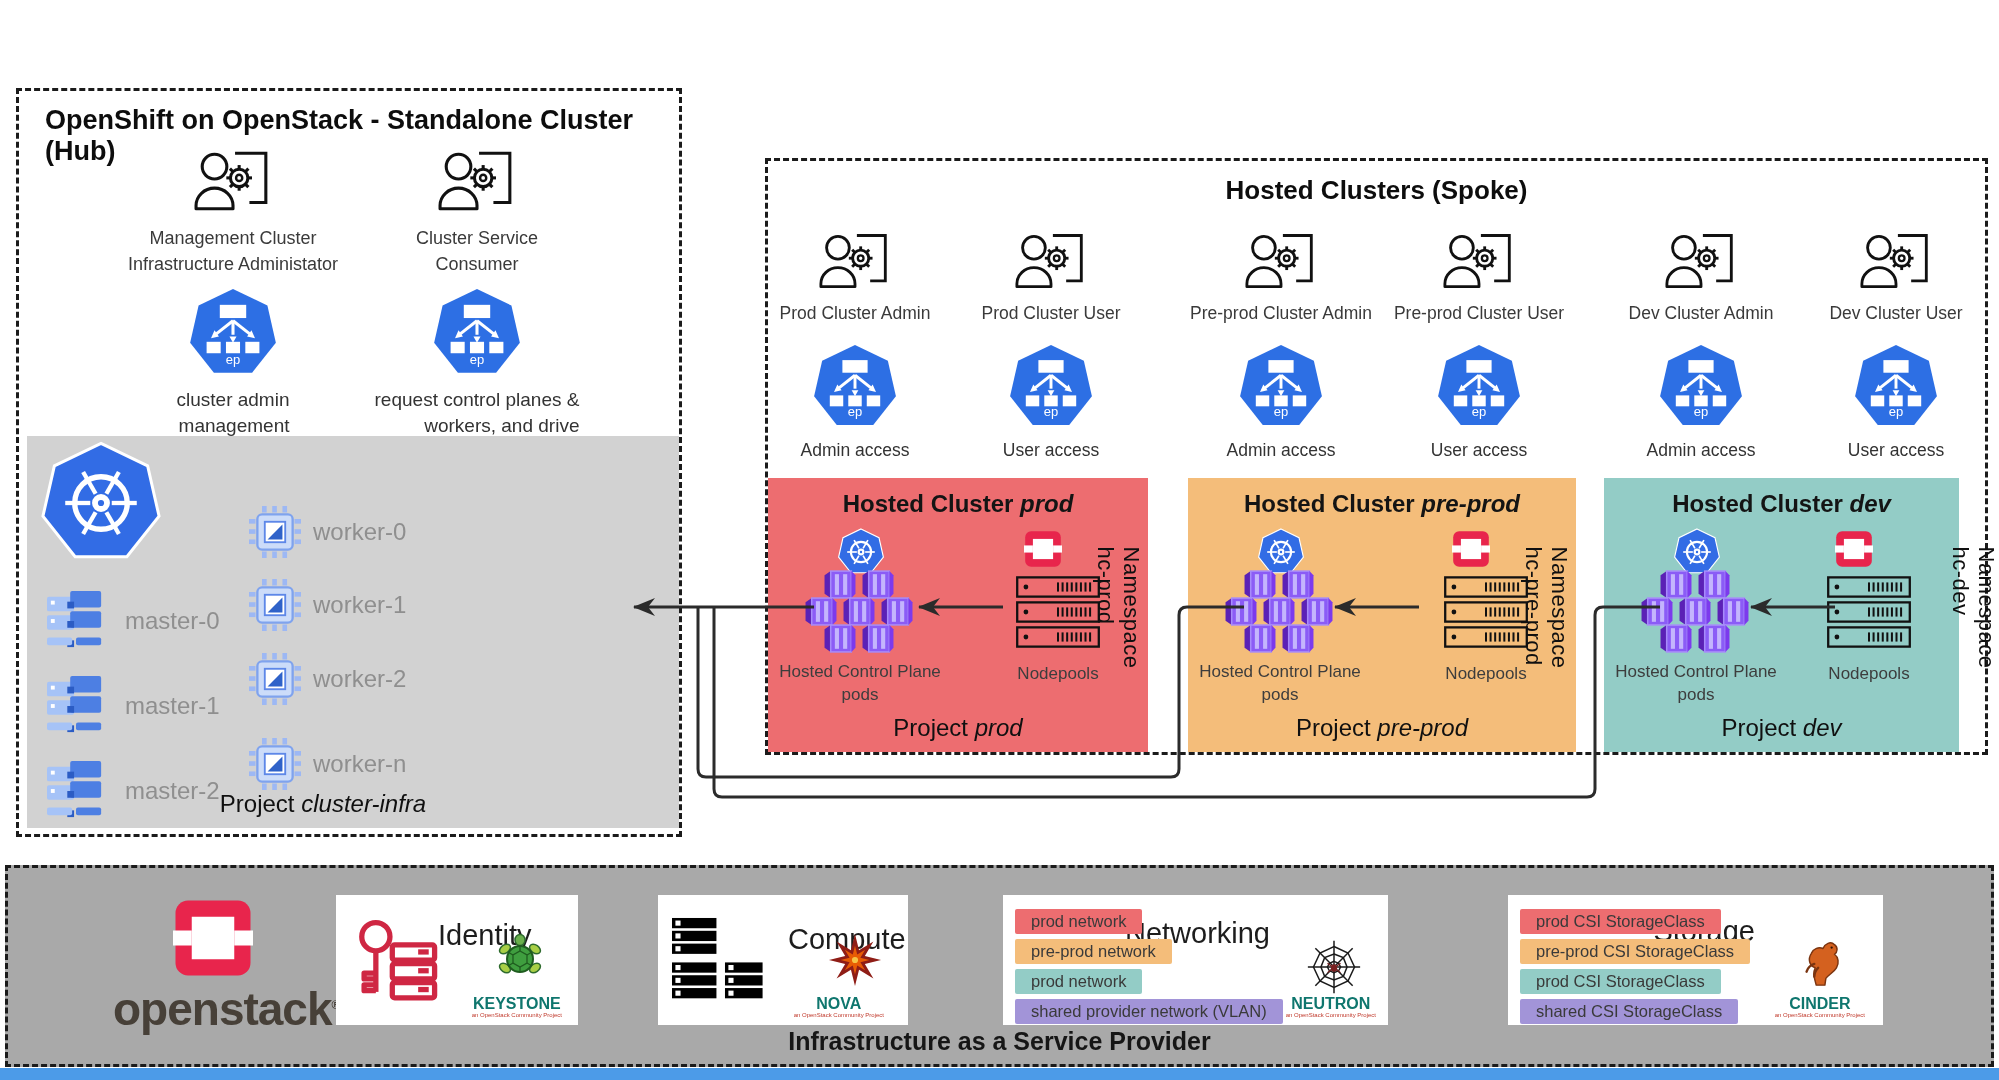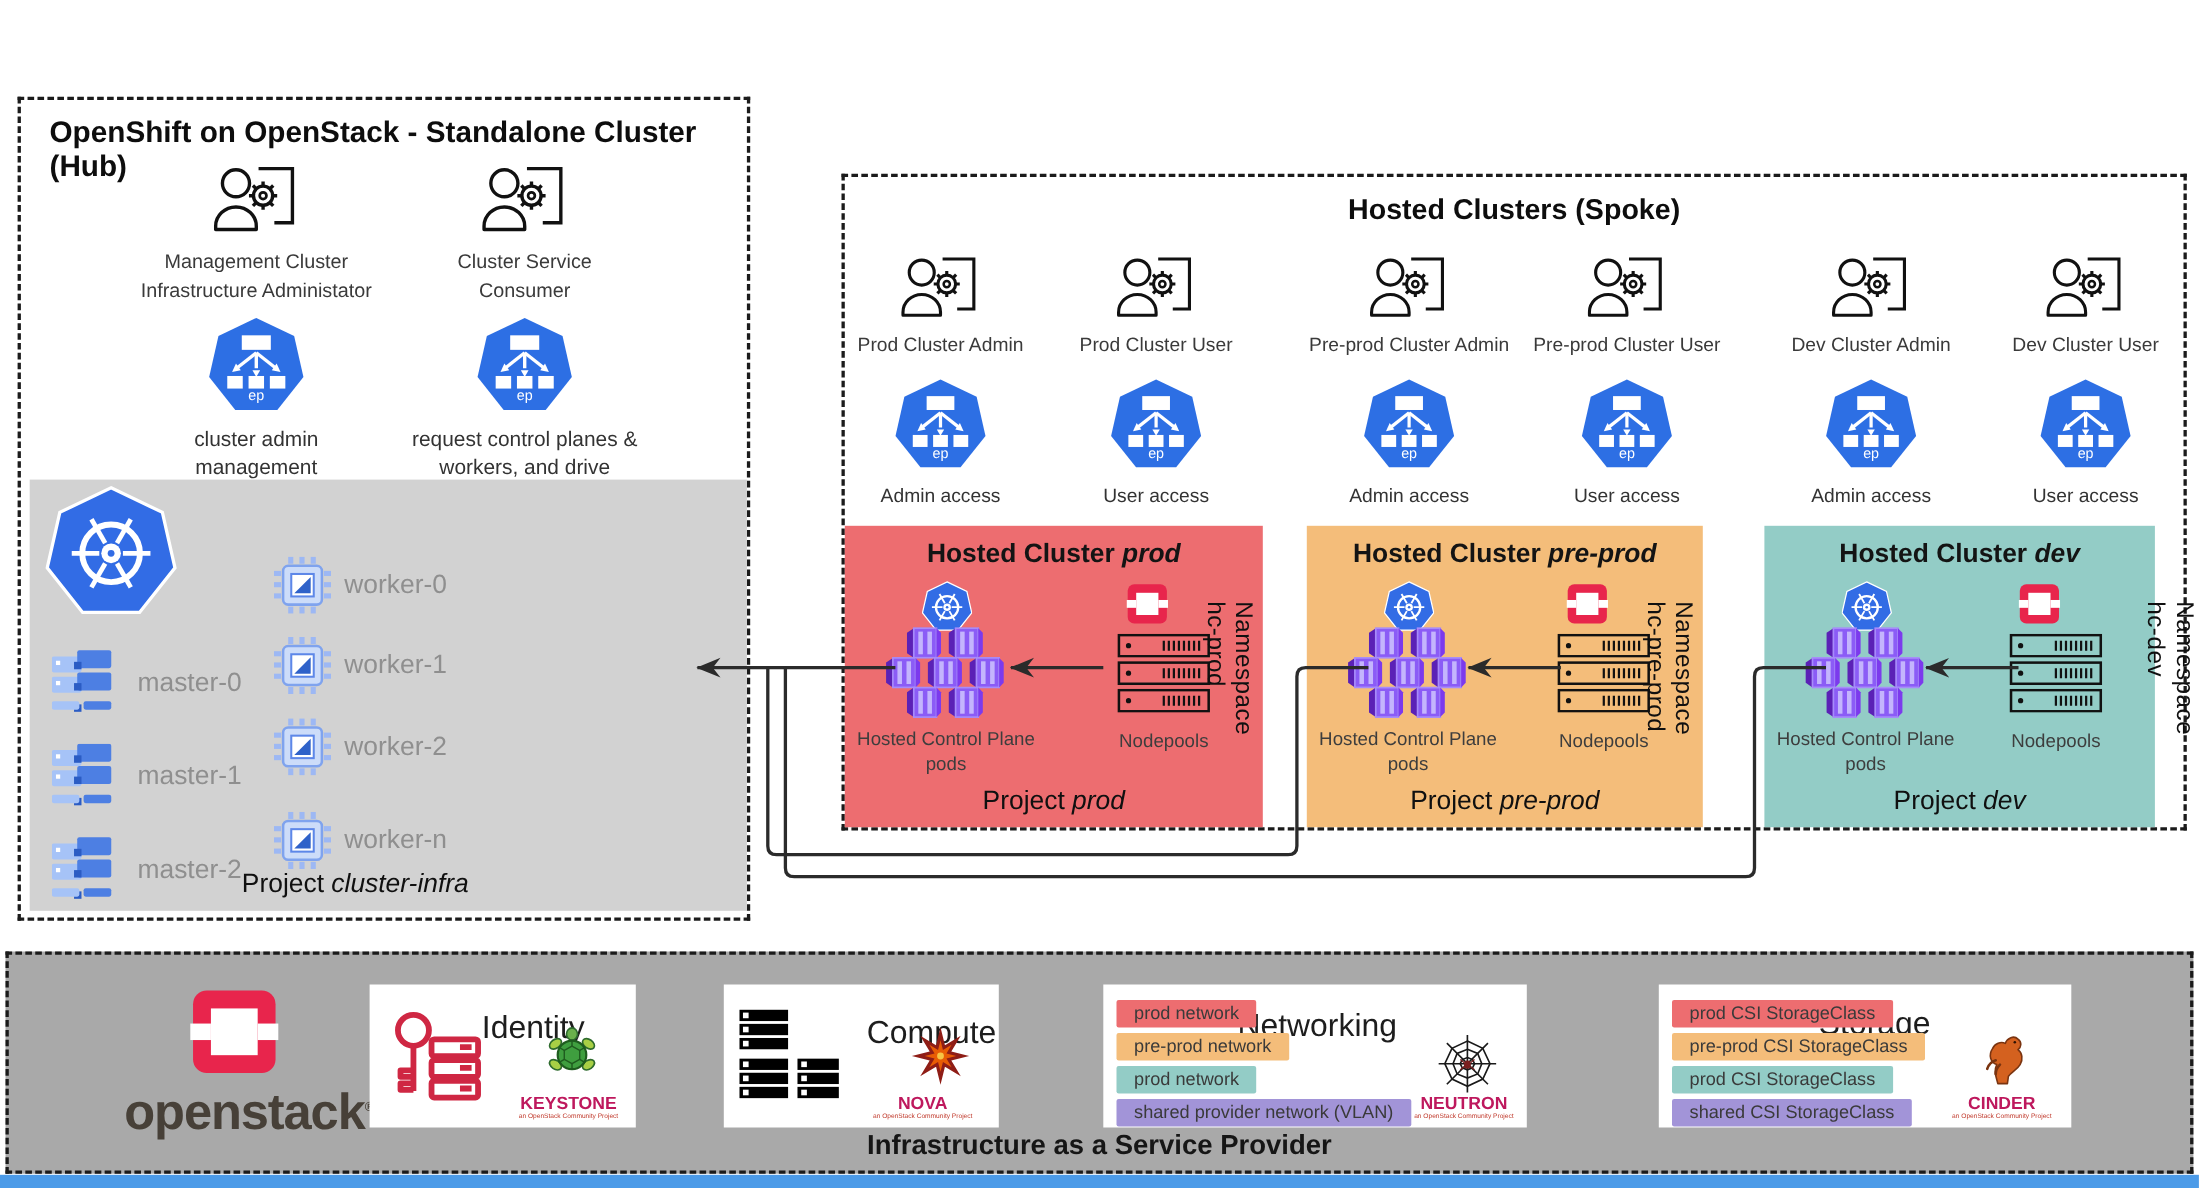--- a/index.html
+++ b/index.html
@@ -30,21 +30,21 @@
   .spoke-persona { top:70px; }
   .persona-icon { width:78px; height:66px; }
   .spoke-persona .persona-icon { width:72px; height:62px; }
   .p-name { margin-top:10px; text-align:center; font-size:18px; line-height:26px; color:#3a3a3a; }
   .spoke-persona .p-name { font-size:17.5px; line-height:24px; margin-top:8px; }
   .ep-wrap { position:relative; width:88px; height:92px; margin-top:10px; }
   .spoke-persona .ep-wrap { width:84px; height:88px; margin-top:18px; }
   .ep-svg { width:100%; height:100%; display:block; }
   .ep-text { position:absolute; left:0; right:0; bottom:12px; text-align:center;
     color:#fff; font-size:13px; }
-  .p-role { margin-top:8px; text-align:center; font-size:19px; line-height:26px; color:#333; }
+  .p-role { margin-top:8px; text-align:right; font-size:19px; line-height:26px; color:#333; }
   .spoke-persona .p-role { font-size:17.5px; margin-top:6px; }
 
   
   .gray-box { position:absolute; left:8px; top:345px; width:652px; height:392px; background:#d2d2d2; }
   .k8s-big { position:absolute; left:14px; top:5px; width:120px; height:124px; }
   .master-row { position:absolute; left:20px; display:flex; align-items:center; gap:20px; }
   .master-icon { width:58px; height:60px; }
   .node-label { font-size:24px; color:#8f8f8f; }
   .worker-row { position:absolute; left:222px; display:flex; align-items:center; gap:12px; }
   .worker-icon { width:52px; height:52px; }
@@ -84,21 +84,21 @@
   .brand-reg { font-size:12px; vertical-align:super; }
   .svc-card { position:absolute; top:27px; height:130px; background:#fff; }
   .svc-main-icon { position:absolute; left:14px; top:20px; width:94px; height:88px; }
   .svc-name { position:absolute; font-size:29px; color:#1d1d1d; }
   .svc-pills { position:absolute; left:12px; top:14px; display:flex; flex-direction:column;
     gap:5px; align-items:flex-start; }
   .pill { height:25px; border-radius:2px; display:flex; align-items:center; justify-content:center;
     padding:12px 16px; font-size:16.5px; color:#3a3a3a; white-space:nowrap; }
   .svc-logo { position:absolute; width:52px; height:52px; }
   .svc-brandtext { position:absolute; bottom:6px; text-align:center; }
-  .svc-product { font-weight:800; font-size:16px; color:#be185d; line-height:17px; }
+  .svc-product { font-weight:800; font-size:16px; color:#0f766e; line-height:17px; }
   .svc-tagline { font-size:6px; color:#c0392b; line-height:7px; }
   .infra-caption { position:absolute; left:0; right:0; bottom:8px; text-align:center;
     font-size:25px; font-weight:bold; color:#161616; }
   i { font-style:italic; }
 </style>
 </head>
 <body>
 
 <svg width="0" height="0" style="position:absolute" aria-hidden="true">
   <defs>
@@ -571,21 +571,21 @@
               <use href="#sym-npserver"></use>
             </svg>
             <svg class="np-server">
               <use href="#sym-npserver"></use>
             </svg>
           </div>
     <div class="cb-np-label">Nodepools</div>
     <div class="namespace">Namespace hc-prod</div>
     <div class="project-label"><span class="pj-prefix">Project</span>&nbsp;<i class="pj-name">prod</i></div>
   </div>
-        <div class="cluster-box" style="left: 420px; width: 360px; background: rgb(244, 189, 122);">
+        <div class="cluster-box" style="left: 420px; width: 388px; background: rgb(244, 189, 122);">
     <div class="cb-title"><span class="cb-prefix">Hosted Cluster</span>&nbsp;<i class="cb-env">pre-prod</i></div>
     <svg class="cb-k8s">
             <use href="#sym-k8s"></use>
           </svg>
     <div class="cb-pods">
             <svg class="cb-pod" style="left: 26px; top: 0px;">
               <use href="#sym-pod"></use>
             </svg>
             <svg class="cb-pod" style="left: 64px; top: 0px;">
               <use href="#sym-pod"></use>

